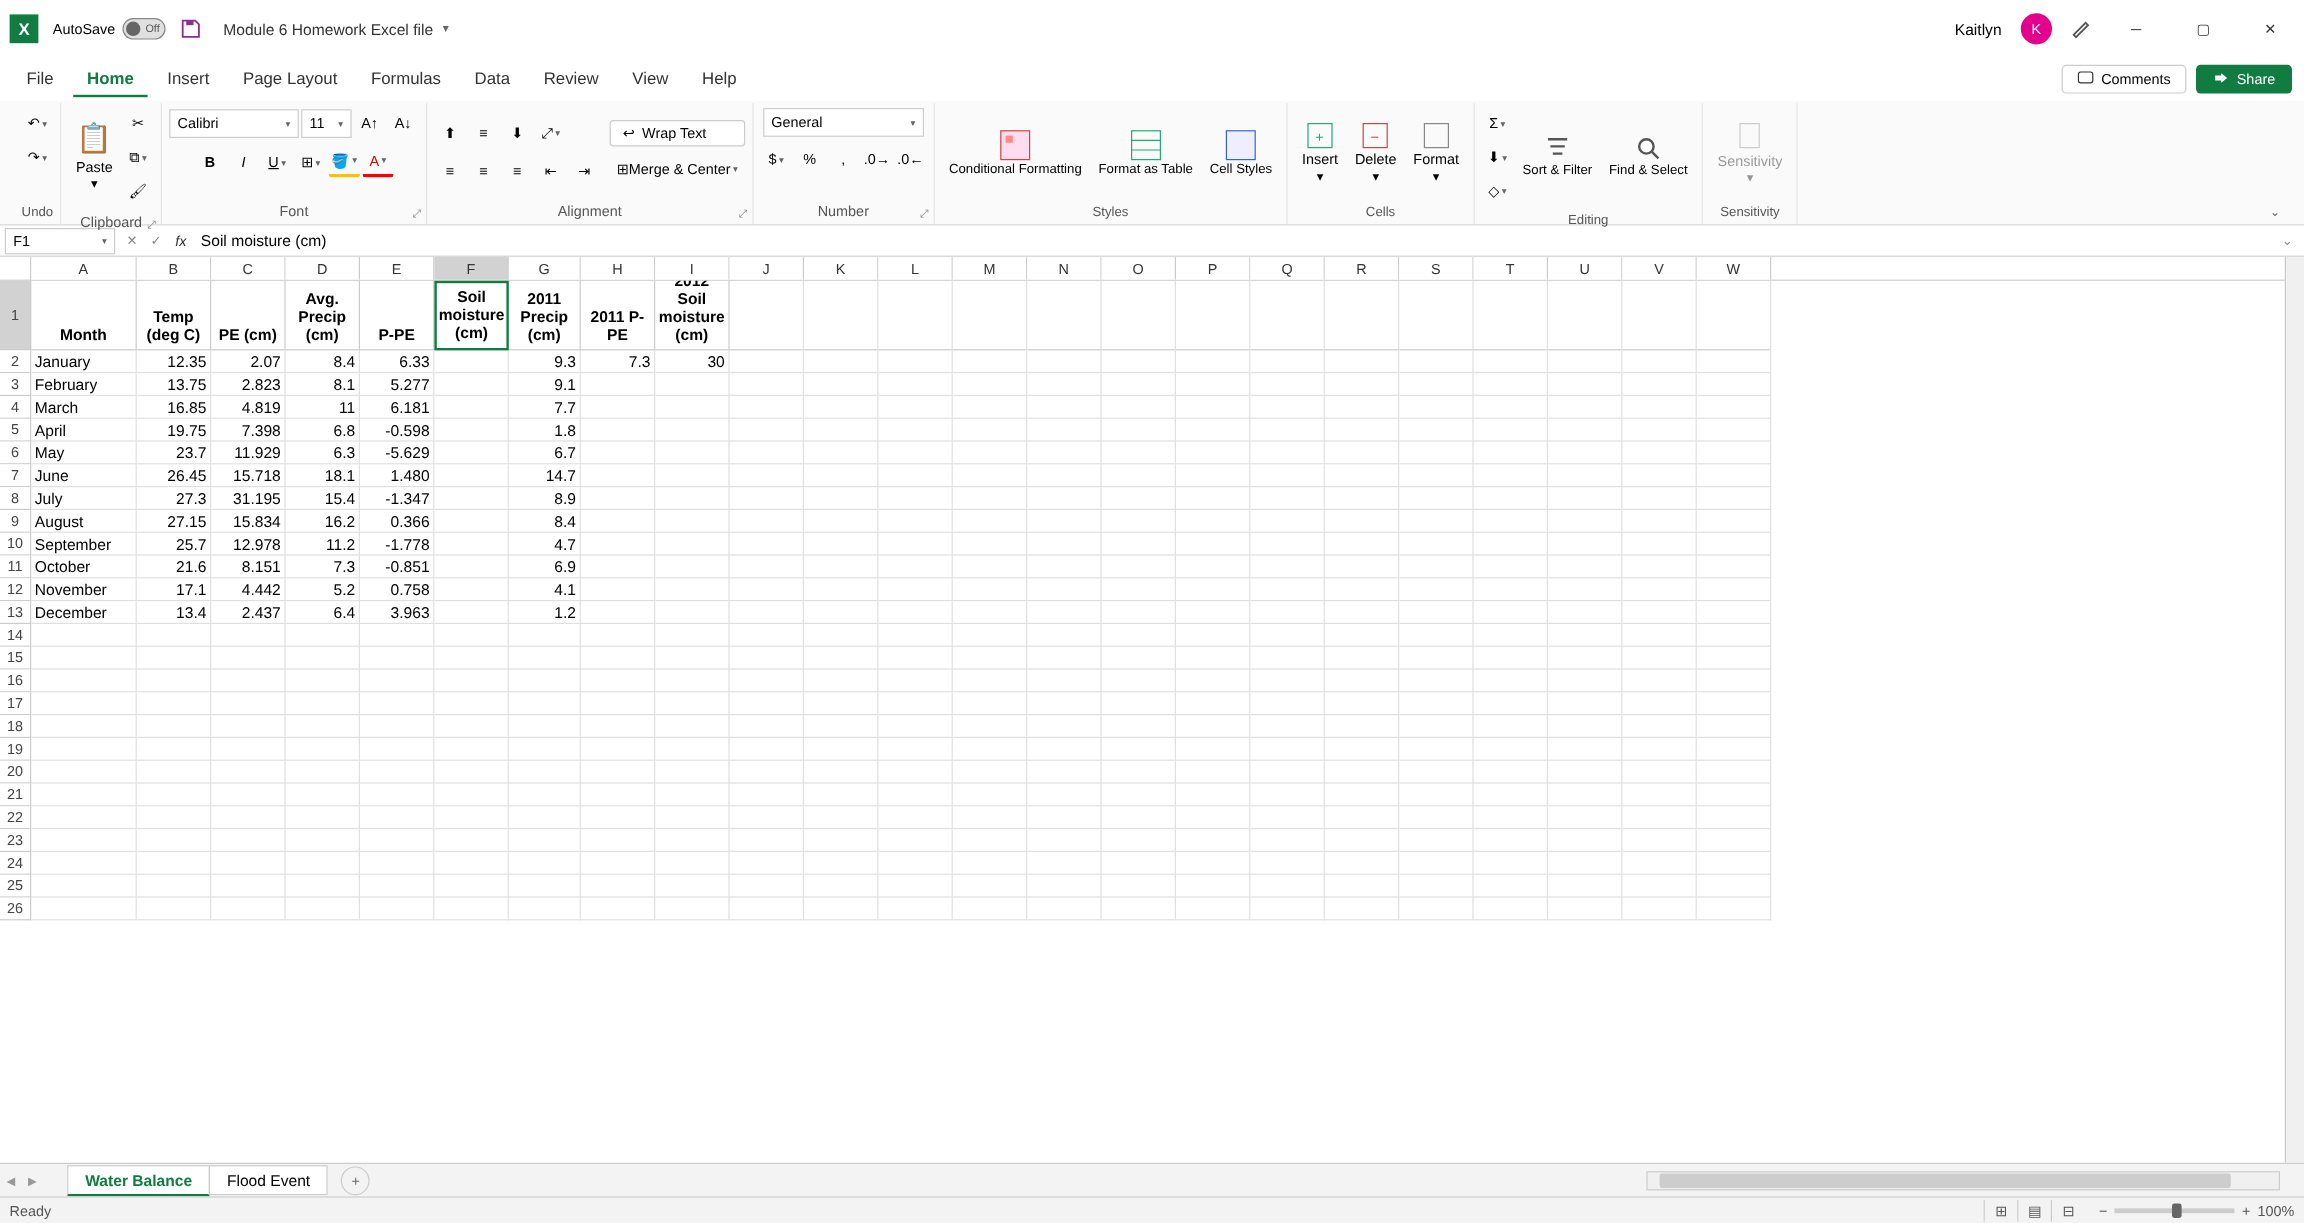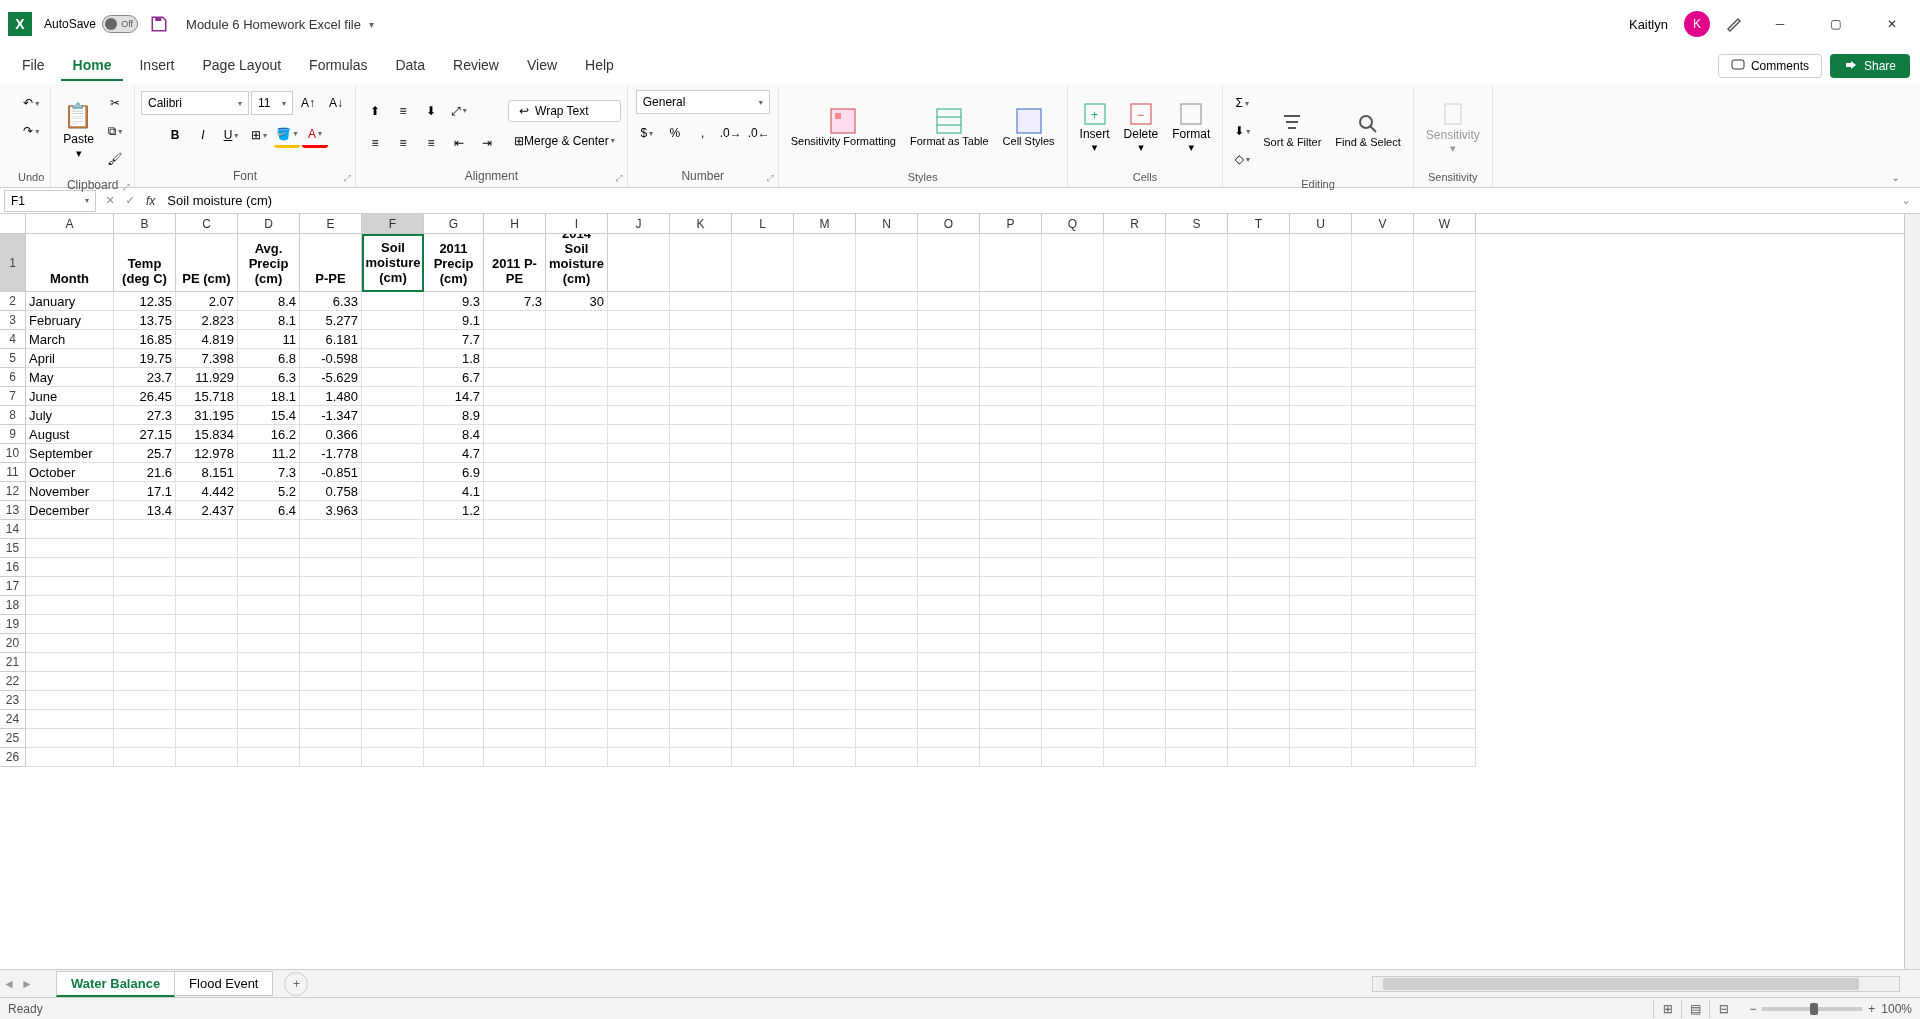--- a/index.html
+++ b/index.html
@@ -234,21 +234,21 @@
     </div>
     <div class="group-label"><span>Number</span><span class="group-dialog">⤢</span></div>
   </div>
   <div class="group">
     <div class="group-content">
       <div class="btn-vert">
           <svg width="28" height="28">
             <rect x="2" y="2" width="24" height="24" fill="#fde" stroke="#c44"></rect>
             <rect x="6" y="6" width="6" height="6" fill="#f88"></rect>
           </svg>
-          <span class="label">Sensitivity Formatting</span>
+          <span class="label">Conditional Formatting</span>
         </div>
       <div class="btn-vert">
           <svg width="28" height="28">
             <rect x="2" y="2" width="24" height="24" fill="none" stroke="#2a7"></rect>
             <line x1="2" y1="10" x2="26" y2="10" stroke="#2a7"></line>
             <line x1="2" y1="18" x2="26" y2="18" stroke="#2a7"></line>
           </svg>
           <span class="label">Format as Table</span>
         </div>
       <div class="btn-vert">
@@ -365,21 +365,21 @@
       <div class="row-g tall">
         <div class="row-h sel">1</div>
         <div class="cell header" style="width: 88px;">Month</div>
         <div class="cell header" style="width: 62px;">Temp (deg C)</div>
         <div class="cell header" style="width: 62px;">PE (cm)</div>
         <div class="cell header" style="width: 62px;">Avg. Precip (cm)</div>
         <div class="cell header" style="width: 62px;">P-PE</div>
         <div class="cell header selected" style="width: 62px;">Soil moisture (cm)</div>
         <div class="cell header" style="width: 60px;">2011 Precip (cm)</div>
         <div class="cell header" style="width: 62px;">2011 P-PE</div>
-        <div class="cell header" style="width: 62px;">2014 Soil moisture (cm)</div>
+        <div class="cell header" style="width: 62px;">2012 Soil moisture (cm)</div>
         <div class="cell" style="width: 62px; border-bottom: 1px solid rgb(204, 204, 204);"></div>
         <div class="cell" style="width: 62px; border-bottom: 1px solid rgb(204, 204, 204);"></div>
         <div class="cell" style="width: 62px; border-bottom: 1px solid rgb(204, 204, 204);"></div>
         <div class="cell" style="width: 62px; border-bottom: 1px solid rgb(204, 204, 204);"></div>
         <div class="cell" style="width: 62px; border-bottom: 1px solid rgb(204, 204, 204);"></div>
         <div class="cell" style="width: 62px; border-bottom: 1px solid rgb(204, 204, 204);"></div>
         <div class="cell" style="width: 62px; border-bottom: 1px solid rgb(204, 204, 204);"></div>
         <div class="cell" style="width: 62px; border-bottom: 1px solid rgb(204, 204, 204);"></div>
         <div class="cell" style="width: 62px; border-bottom: 1px solid rgb(204, 204, 204);"></div>
         <div class="cell" style="width: 62px; border-bottom: 1px solid rgb(204, 204, 204);"></div>

